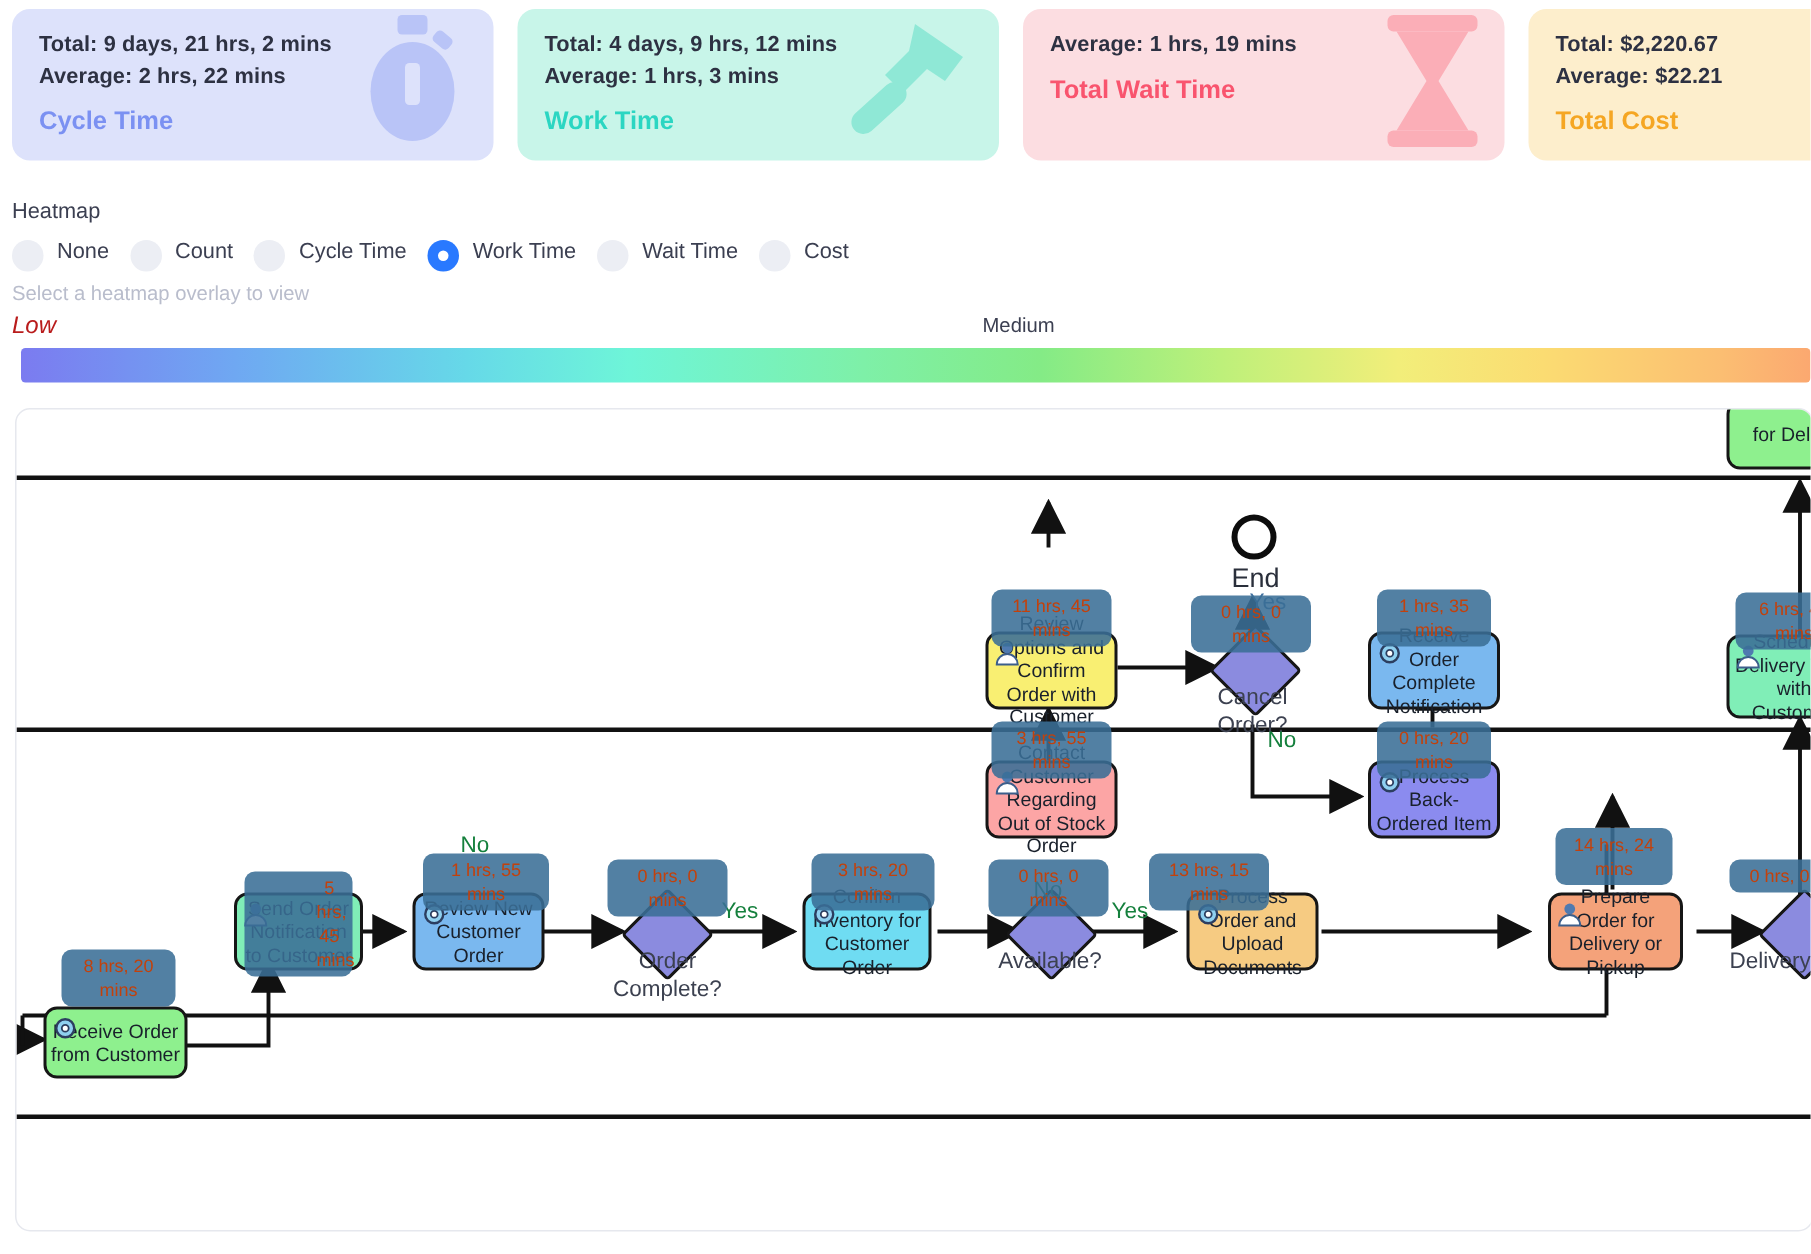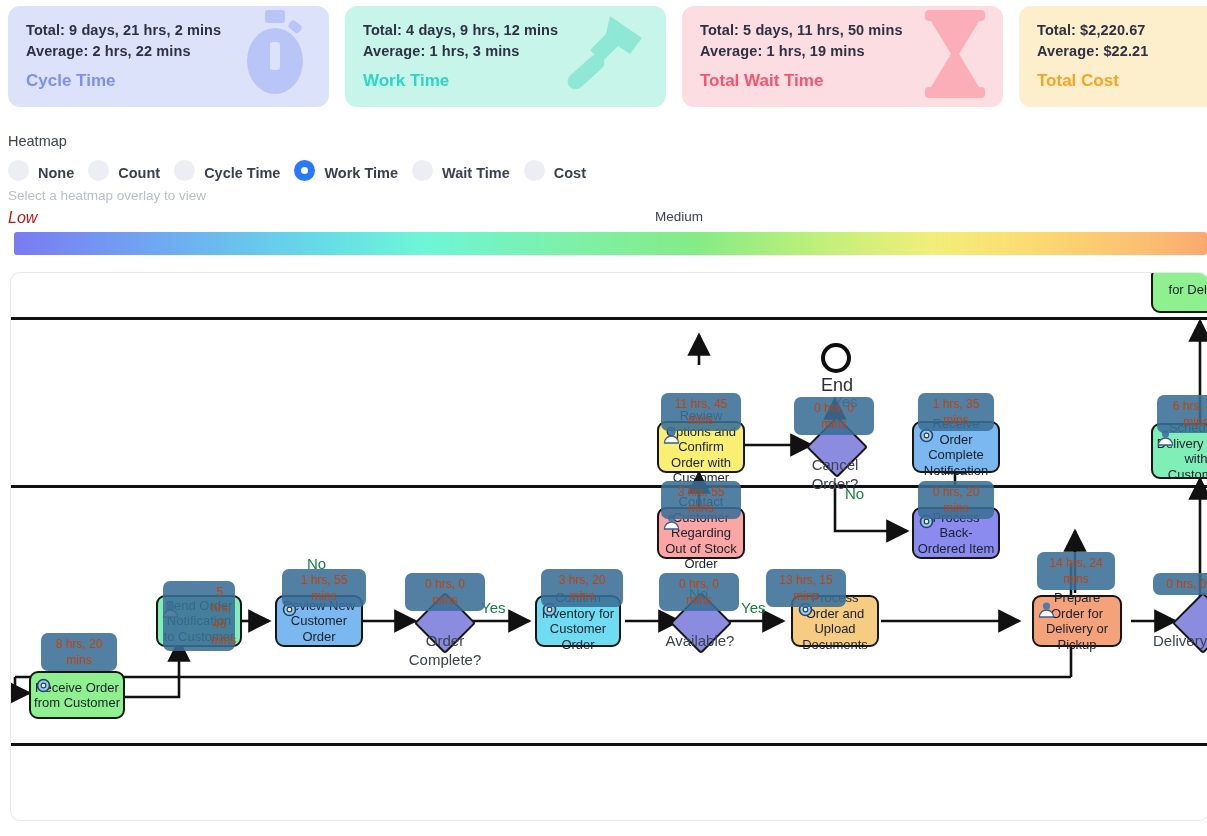--- a/index.html
+++ b/index.html
@@ -49,21 +49,21 @@
 
   
   .heatmap-title{
     position:absolute;left:8px;top:133px;
     font-size:14.5px;color:#3b3f51;
   }
   .radios{
     position:absolute;left:8px;top:160px;
     display:flex;align-items:center;
   }
-  .radio-item{display:flex;align-items:flex-end;margin-right:14px;cursor:pointer;font-weight:bold;}
+  .radio-item{display:flex;align-items:flex-start;margin-right:14px;cursor:pointer;}
   .dot{
     width:21px;height:21px;border-radius:50%;
     background:#eceef4;
     display:inline-block;position:relative;
     margin-right:9px;
   }
   .dot.on{background:#2979ff;}
   .dot.on::after{
     content:"";position:absolute;left:7px;top:7px;
     width:7px;height:7px;border-radius:50%;background:#fff;
@@ -168,21 +168,20 @@
   <div class="card c-wait">
     <div class="art">
       <svg width="64" height="92" viewBox="0 0 64 92">
         <g fill="#fbaeb7">
           <rect x="2" y="2" width="60" height="11" rx="4"></rect>
           <rect x="2" y="79" width="60" height="11" rx="4"></rect>
           <path d="M8 13 H56 L36 46 L56 79 H8 L28 46 Z"></path>
         </g>
       </svg>
     </div>
-    <div class="line">Total: 5 days, 11 hrs, 50 mins</div>
     <div class="line">Average: 1 hrs, 19 mins</div>
     <div class="cap">Total Wait Time</div>
   </div>
 
   <div class="card c-cost">
     <div class="line">Total: $2,220.67</div>
     <div class="line">Average: $22.21</div>
     <div class="cap">Total Cost</div>
   </div>
 </div>

